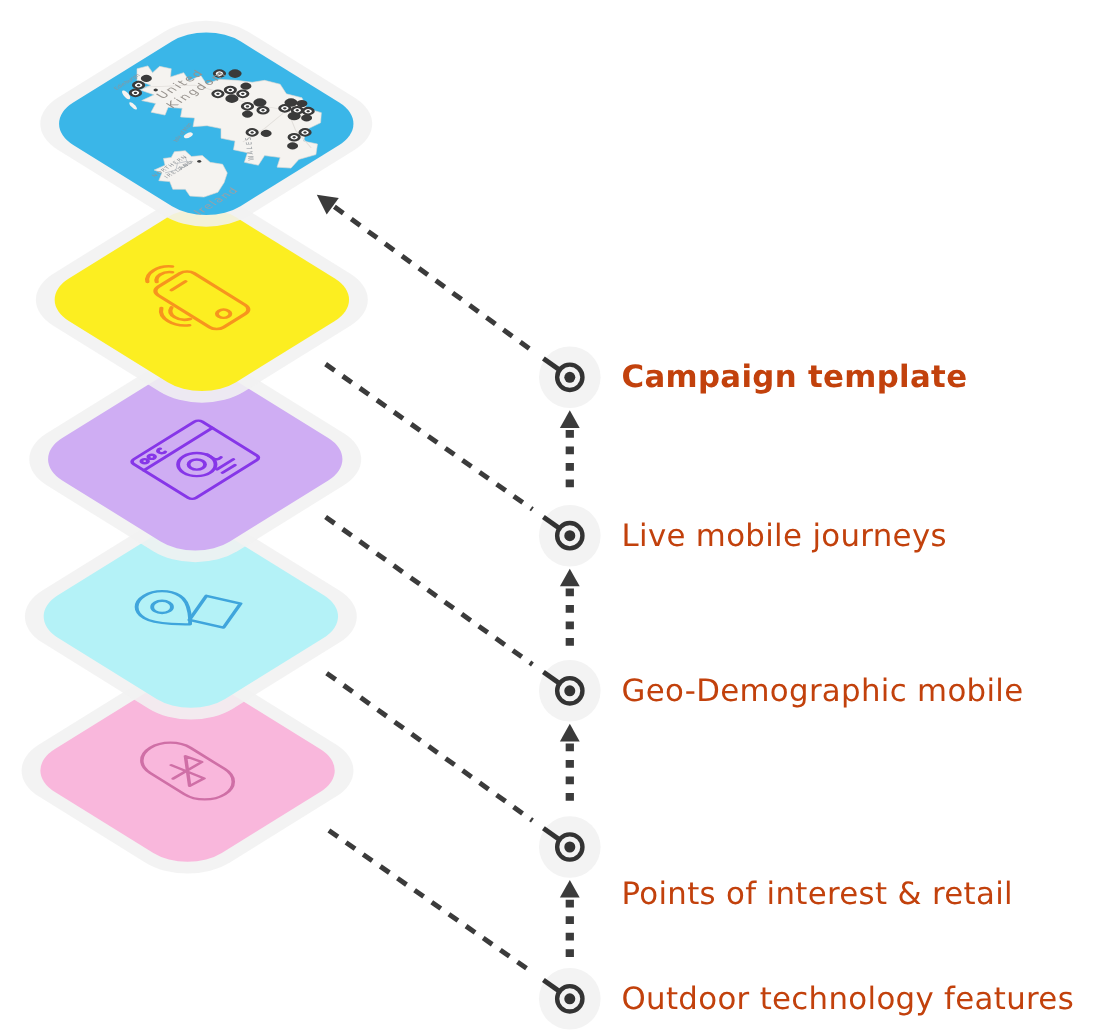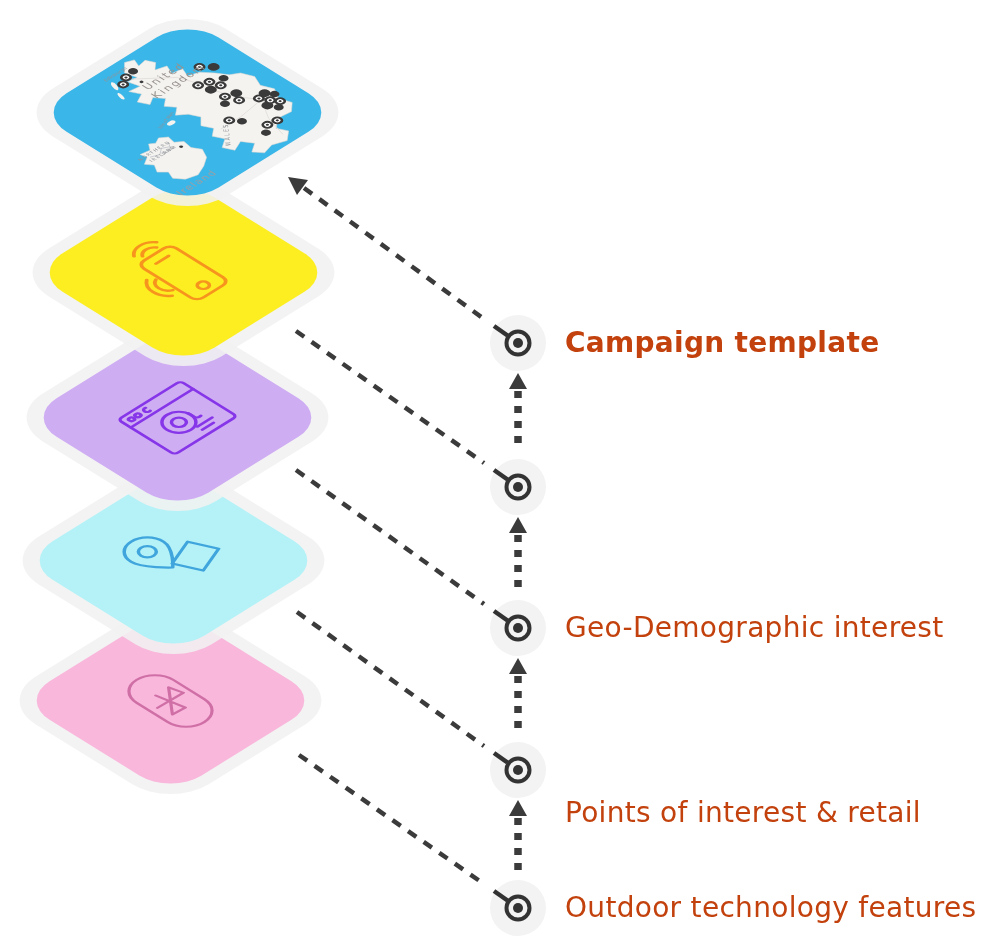--- a/index.html
+++ b/index.html
@@ -245,17 +245,18 @@
       <g>
         <circle cx="518" cy="908" r="28" fill="#f3f3f3"></circle>
         <line x1="494" y1="891" x2="507.5" y2="900.5" stroke-width="4.5" stroke="#333333"></line>
         <circle cx="518" cy="908" r="11.5" fill="none" stroke-width="4" stroke="#333333"></circle>
         <circle cx="518" cy="908" r="5" fill="#333333"></circle>
       </g>
     </g>
   </svg>
 
   <div class="label-row emph" style="top:322px">Campaign template</div>
-  <div class="label-row" style="top:607px">Geo-Demographic interest</div>
+  <div class="label-row" style="top:466px">Live mobile journeys</div>
+  <div class="label-row" style="top:607px">Geo-Demographic mobile</div>
   <div class="label-row" style="top:792px">Points of interest &amp; retail</div>
   <div class="label-row" style="top:887px">Outdoor technology features</div>
 
 </div>
 
 </body></html>

